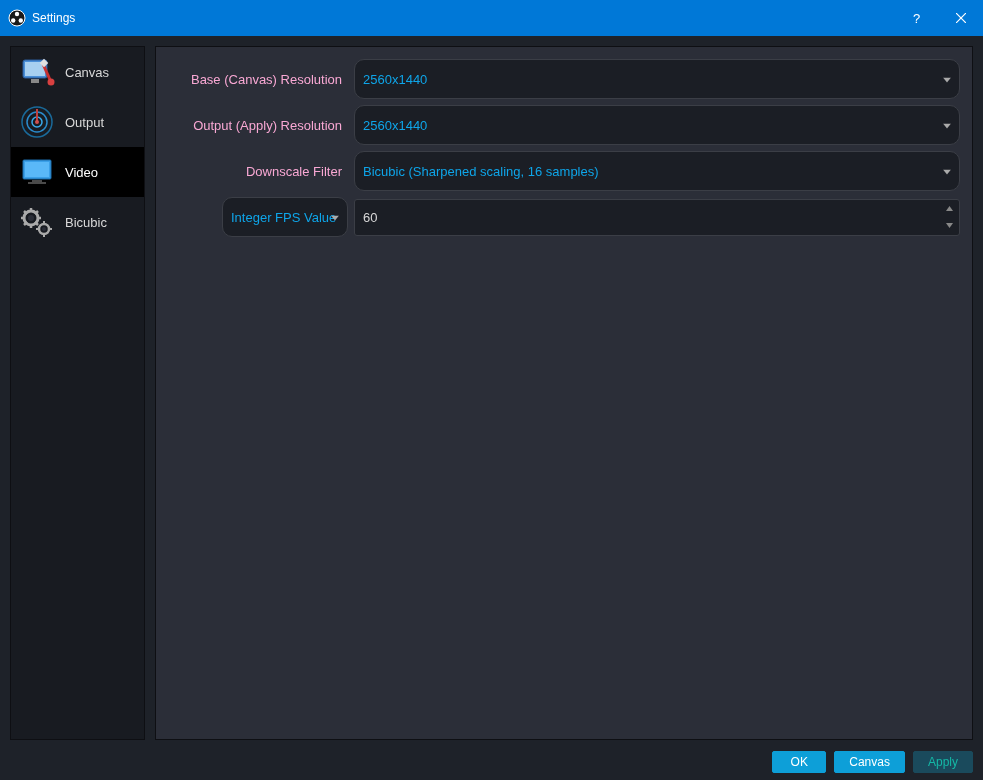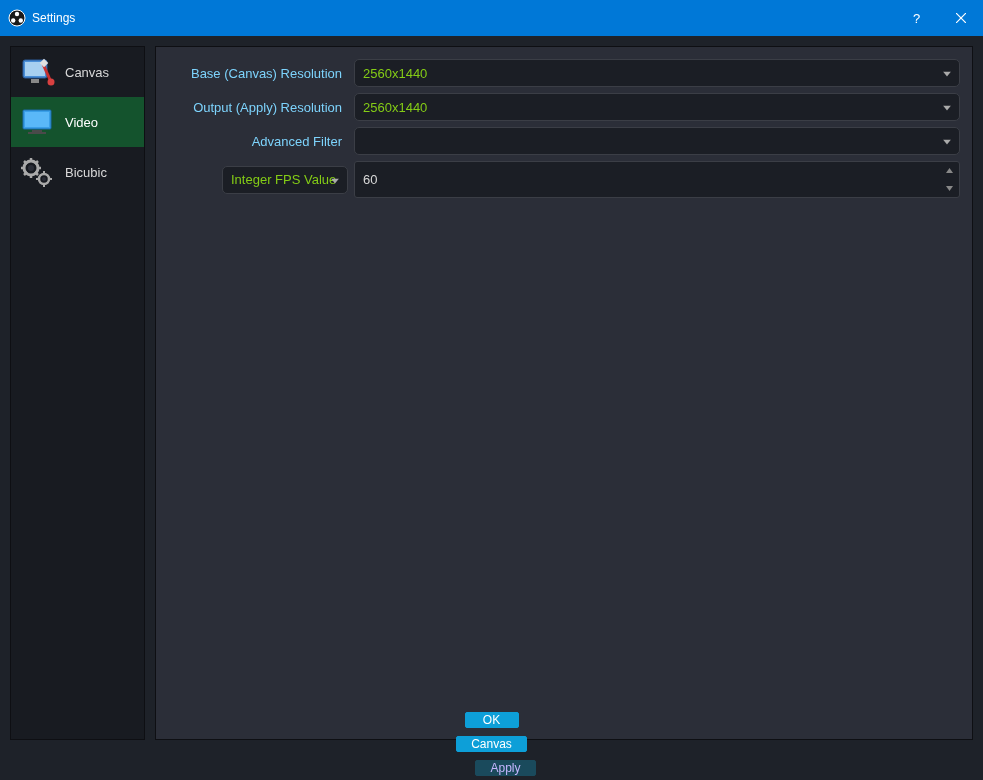--- a/index.html
+++ b/index.html
@@ -9,42 +9,42 @@
 .titlebar .app-icon { width: 18px; height: 18px; margin-right: 6px; }
 .titlebar .title { flex: 1; font-size: 12px; }
 .titlebar .tbtn { width: 45px; height: 30px; display: flex; align-items: center; justify-content: center; color: #fff; }
 
 .window-body { position: relative; height: 750px; padding: 10px; display: flex; flex-direction: column; }
 
 .content-area { flex: 1; display: flex; gap: 10px; }
 
 .sidebar { width: 135px; border: 1px solid #0e0f13; background: #181b21; }
 .sidebar-item { height: 50px; display: flex; align-items: center; padding: 0 6px; gap: 8px; cursor: pointer; color: #d8d8d8; }
-.sidebar-item.active { background: #14532d; color: #fff; }
+.sidebar-item.active { background: #000000; color: #fff; }
 .sidebar-icon { width: 40px; height: 40px; display: flex; align-items: center; justify-content: center; flex-shrink: 0; }
 .sidebar-item span.label { font-size: 13px; }
 
 .main { flex: 1; background: #2b2e38; border: 1px solid #0e0f13; padding: 12px 12px; }
 
 .form-row { display: flex; align-items: center; margin-bottom: 6px; gap: 6px; }
-.form-label { width: 180px; text-align: right; padding-right: 6px; color: #7dd3fc; font-size: 13px; }
-
-.combo { flex: 1; height: 28px; background: #1b1e25; border: 1px solid #3b3e46; border-radius: 5px; display: flex; align-items: center; padding: 0 8px; position: relative; color: #84cc16; cursor: pointer; }
+.form-label { width: 180px; text-align: right; padding-right: 6px; color: #f9a8d4; font-size: 13px; }
+
+.combo { flex: 1; height: 40px; background: #1b1e25; border: 1px solid #3b3e46; border-radius: 10px; display: flex; align-items: center; padding: 0 8px; position: relative; color: #0ea5e9; cursor: pointer; }
 .combo.fixed { flex: 0 0 126px; }
 .combo .caret { position: absolute; right: 8px; top: 50%; transform: translateY(-50%); }
 .caret svg { width: 8px; height: 6px; fill: #aaa; }
 
 .spinbox { flex: 1; height: 37px; background: #1b1e25; border: 1px solid #3b3e46; border-radius: 3px; display: flex; align-items: center; padding: 0 8px; position: relative; color: #d8d8d8; }
 .spinbox .spin { position: absolute; right: 3px; top: 0; bottom: 0; width: 14px; display: flex; flex-direction: column; }
 .spinbox .spin div { flex: 1; display: flex; align-items: center; justify-content: center; cursor: pointer; }
 .spinbox .spin svg { width: 7px; height: 5px; fill: #888; }
 
-.footer { height: 36px; display: flex; align-items: center; justify-content: flex-end; gap: 8px; padding-top: 8px; flex-direction: column; }
+.footer { height: 36px; display: flex; align-items: center; justify-content: flex-end; gap: 8px; padding-top: 8px; }
 .btn { min-width: 54px; height: 22px; background: #0d9fd8; border: 1px solid #0d9fd8; color: #fff; font-size: 12px; display: flex; align-items: center; justify-content: center; padding: 0 14px; cursor: pointer; border-radius: 2px; }
-.btn.disabled { background: #1a4a5c; color: #c4b5fd; border-color: #1a4a5c; cursor: default; margin-left: 28px; }
+.btn.disabled { background: #1a4a5c; color: #14b8a6; border-color: #1a4a5c; cursor: default; }
 
 </style>
 </head>
 <body>
 
 <div class="titlebar">
   <span class="app-icon">
     <svg viewBox="0 0 18 18">
         <circle cx="9" cy="9" r="8" fill="#1a1a1a" stroke="#fff" stroke-width="1"></circle>
         <circle cx="9" cy="5" r="2.2" fill="#fff"></circle>
@@ -79,20 +79,32 @@
             <rect x="14" y="27" width="8" height="4" fill="#888"></rect>
             <line x1="26" y1="12" x2="34" y2="30" stroke="#c83030" stroke-width="3"></line>
             <circle cx="34" cy="30" r="3.5" fill="#d84040"></circle>
             <rect x="24" y="8" width="6" height="6" fill="#e0e0e0" transform="rotate(45 27 11)"></rect>
           </svg>
         </span>
         <span class="label">Canvas</span>
       </div>
 
 
+      <div class="sidebar-item">
+        <span class="sidebar-icon">
+          <svg width="40" height="40" viewBox="0 0 40 40">
+            <circle cx="20" cy="20" r="15" fill="none" stroke="#1a6a9a" stroke-width="1.5"></circle>
+            <circle cx="20" cy="20" r="10" fill="none" stroke="#2a8aca" stroke-width="1.5"></circle>
+            <circle cx="20" cy="20" r="5" fill="none" stroke="#3aaaea" stroke-width="1.5"></circle>
+            <line x1="20" y1="20" x2="20" y2="7" stroke="#c04040" stroke-width="2"></line>
+            <circle cx="20" cy="20" r="2" fill="#d05050"></circle>
+          </svg>
+        </span>
+        <span class="label">Output</span>
+      </div>
 
 
       <div class="sidebar-item active">
         <span class="sidebar-icon">
           <svg width="40" height="40" viewBox="0 0 40 40">
             <rect x="6" y="8" width="28" height="19" rx="1" fill="#3a9fe8" stroke="#1a6aa8"></rect>
             <rect x="8" y="10" width="24" height="15" fill="#5ab8f8"></rect>
             <rect x="15" y="28" width="10" height="2" fill="#4a4a4a"></rect>
             <rect x="11" y="30" width="18" height="2" fill="#4a4a4a"></rect>
           </svg>
@@ -149,22 +161,23 @@
         <div class="form-label">Output (Apply) Resolution</div>
         <div class="combo">
           <span>2560x1440</span>
           <span class="caret"><svg viewBox="0 0 8 6">
                 <path d="M0 0 L8 0 L4 5 Z"></path>
               </svg></span>
         </div>
       </div>
 
       <div class="form-row">
-        <div class="form-label">Advanced Filter</div>
+        <div class="form-label">Downscale Filter</div>
         <div class="combo">
+          <span>Bicubic (Sharpened scaling, 16 samples)</span>
           <span class="caret"><svg viewBox="0 0 8 6">
                 <path d="M0 0 L8 0 L4 5 Z"></path>
               </svg></span>
         </div>
       </div>
 
       <div class="form-row">
         <div style="width:180px; display:flex; justify-content:flex-end;">
           <div class="combo fixed">
             <span>Integer FPS Value</span>

